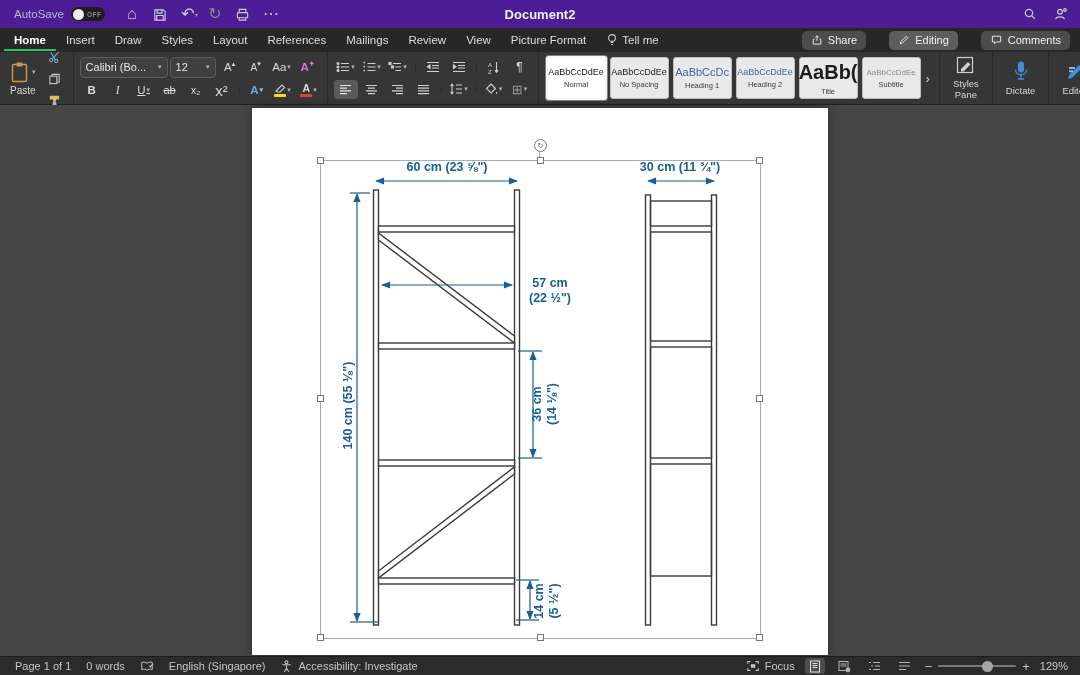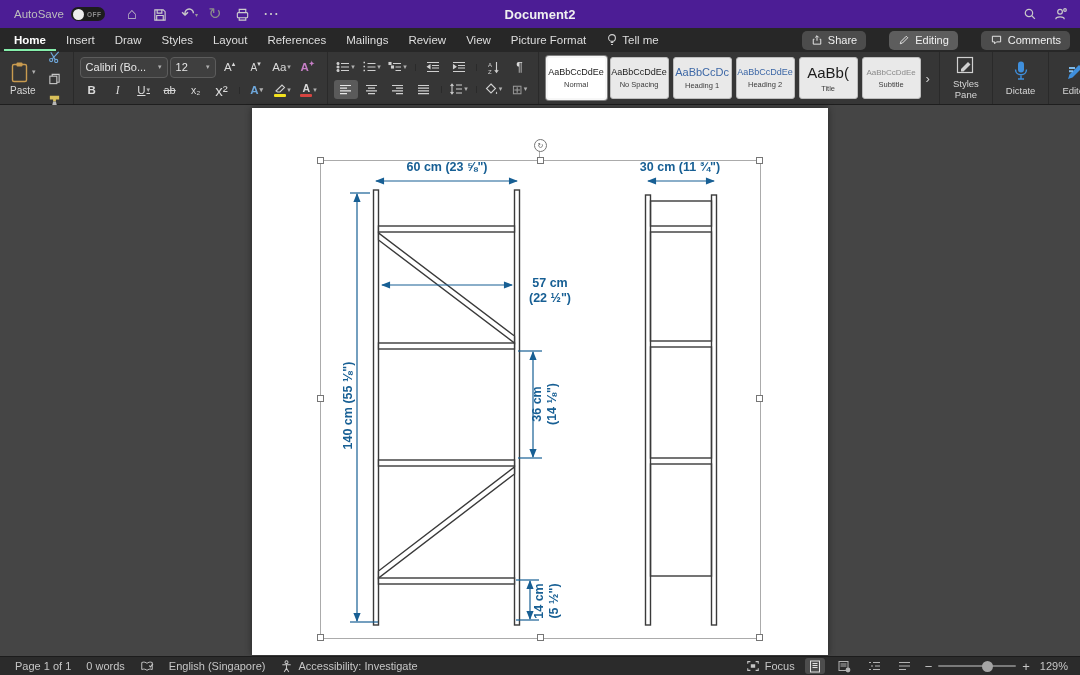--- a/index.html
+++ b/index.html
@@ -13,21 +13,21 @@
   .toggle .knob{width:11px;height:11px;border-radius:50%;background:#ececec;margin-left:2px}
   .toggle .off{font-size:6.5px;font-weight:bold;color:#8d8d8d;margin-left:3px;letter-spacing:.5px}
   .tb-ic{display:inline-flex;align-items:center;justify-content:center;width:22px;height:22px;margin-left:6px;font-size:15px;color:#c9c9c9;border-radius:4px;cursor:pointer}
   .tb-ic.glyph{font-size:16px;line-height:1}
   .tb-chev{font-size:6px;color:#9a9a9a;margin-left:-4px}
   .doc-title{position:absolute;left:0;right:0;text-align:center;font-size:13px;font-weight:bold;color:#f0f0f0;pointer-events:none}
   .tb-right{position:absolute;right:12px;display:flex;align-items:center;gap:16px}
   
   .tabrow{position:absolute;top:28px;left:0;right:0;height:24px;background:#272727;display:flex;align-items:center;font-size:11.5px;color:#dedede}
   .tab{padding:4px 10px 5px;cursor:pointer;white-space:nowrap}
-  .tab.active{color:#fff;font-weight:bold;border-bottom:2px solid #86efac;padding-bottom:3px}
+  .tab.active{color:#fff;font-weight:bold;border-bottom:2px solid #22c55e;padding-bottom:3px}
   .tellme{display:flex;align-items:center;gap:4px;margin-left:10px;color:#dedede;cursor:pointer}
   .tr-right{margin-left:auto;display:flex;align-items:center;gap:23px;margin-right:10px}
   .pillbtn{display:flex;align-items:center;gap:5px;background:#4c4c4c;border-radius:5px;height:19px;padding:0 9px;font-size:11px;color:#f0f0f0;cursor:pointer}
   .pillbtn.lighter{background:#5d5d5d}
   
   .ribbon{position:absolute;top:52px;left:0;right:0;height:52px;background:#363636;border-bottom:1px solid #1e1e1e;display:flex;align-items:stretch;color:#d6d6d6}
   .group{display:flex;align-items:center;padding:0 6px;border-right:1px solid #2a2a2a}
   .col{display:flex;flex-direction:column;justify-content:center;gap:3px}
   .row{display:flex;align-items:center;gap:2px}
   .rbtn{display:inline-flex;align-items:center;justify-content:center;min-width:20px;height:19px;border-radius:3px;font-size:11.5px;color:#dadada;cursor:pointer;padding:0 2px}
@@ -40,21 +40,21 @@
   .fx-blue{color:#6fa8dc;font-weight:bold}
   .clear-f{color:#c77fc7;font-weight:bold}
   .colorbar{display:flex;flex-direction:column;align-items:center;line-height:1}
   .colorbar .bar{width:12px;height:3px;margin-top:1px;border-radius:1px}
   .vsep{width:1px;background:#2a2a2a;align-self:stretch;margin:6px 3px}
   
   .chip{width:57px;height:40px;border-radius:3px;background:#e9e9e9;border:1px solid #bdbdbd;display:flex;flex-direction:column;align-items:center;justify-content:center;gap:3px;cursor:pointer;margin:0 2px}
   .chip.sel{background:#fff;border:2px solid #f7f7f7;box-shadow:0 0 0 1px #808080;margin:0 1px}
   .chip .sample{font-size:9px;color:#1c1c1c;white-space:nowrap}
   .chip .sample.h{color:#3c67a6}
-  .chip .sample.title{font-size:15px;font-weight:400}
+  .chip .sample.title{font-size:20px;font-weight:700}
   .chip .sample.sub{color:#8a8a8a;font-size:8px}
   .chip .clabel{font-size:7.5px;color:#3c3c3c}
   .gal-more{color:#cdcdcd;font-size:13px;padding:0 3px;cursor:pointer}
   .bigbtn{display:flex;flex-direction:column;align-items:center;justify-content:center;gap:2px;padding:0 7px;cursor:pointer}
   .bigbtn .blabel{font-size:9.5px;line-height:1.15;text-align:center;color:#d6d6d6}
   
   .docarea{position:absolute;top:105px;left:0;right:0;bottom:18px;background:#454545}
   .page{position:absolute;left:252px;top:3px;width:576px;height:547px;background:#ffffff;box-shadow:0 0 7px rgba(0,0,0,.45)}
   .dim{position:absolute;color:#175f94;font-weight:bold;font-size:12.5px;line-height:1.2;text-align:center;white-space:nowrap}
   .rot{transform:rotate(-90deg)}

